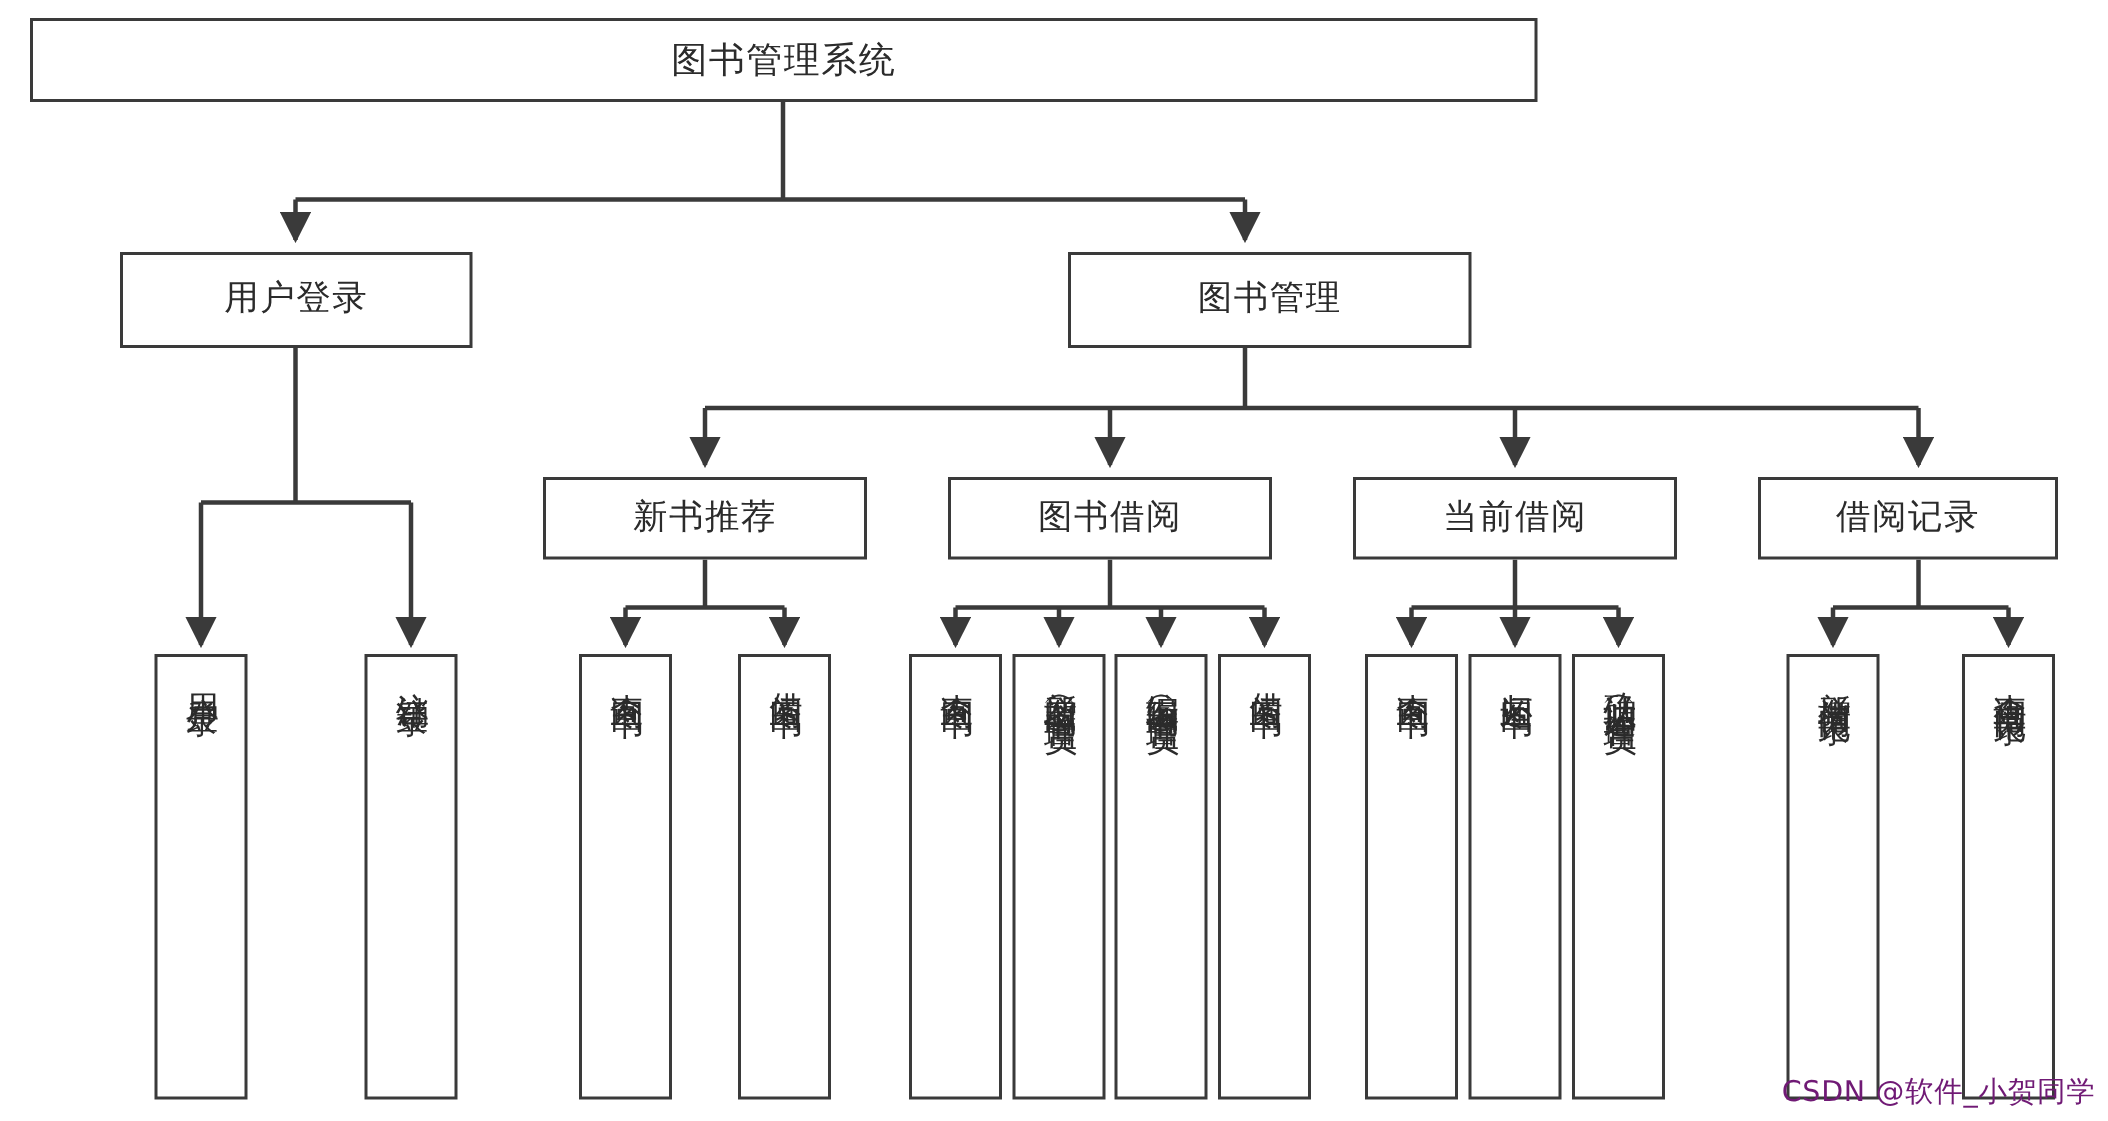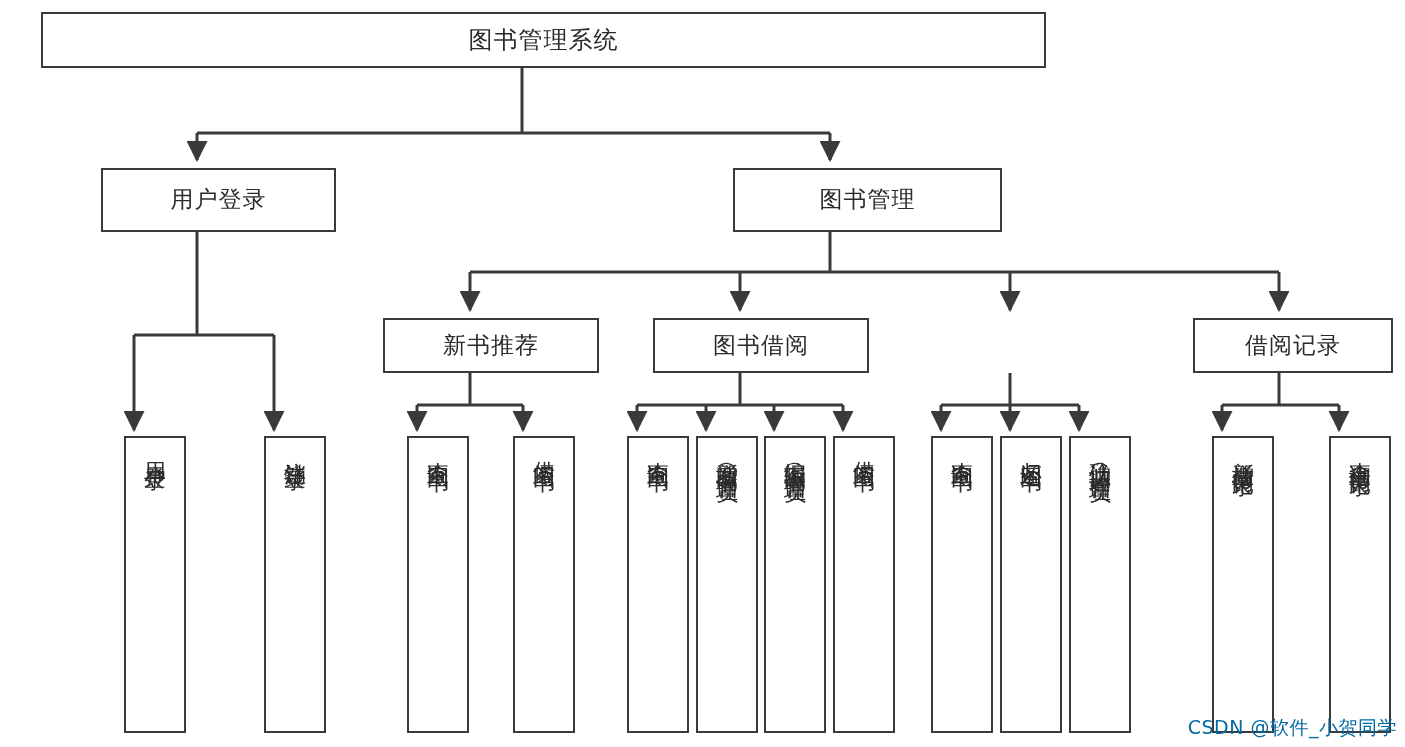--- a/index.html
+++ b/index.html
@@ -29,21 +29,20 @@
   .node {
     position: absolute;
     box-sizing: border-box;
     background: #ffffff;
     border: 2px solid #3a3a3a;
     display: flex;
     align-items: center;
     justify-content: center;
     color: #2b2b2b;
     z-index: 2;
-    margin-left: 21px;
   }
   .node-label {
     display: block;
     text-align: center;
     line-height: 1.18;
     color: #2b2b2b;
     white-space: nowrap;
   }
   
   .node.horiz .node-label {
@@ -65,21 +64,21 @@
     text-orientation: upright;
     font-size: 22px;
     letter-spacing: 3px;
     line-height: 1;
   }
   .watermark {
     position: absolute;
     right: 8px;
     bottom: 6px;
     font-size: 19px;
-    color: #0369a1;
+    color: #701a75;
     letter-spacing: 0.5px;
     z-index: 3;
     white-space: nowrap;
   }
 </style>
 </head>
 <body>
 
 <div id="canvas">
 
@@ -143,20 +142,23 @@
   <div class="node horiz" style="left:712px; top:168px; width:269px; height:64px;">
     <span class="node-label">图书管理</span>
   </div>
 
   <div class="node horiz" style="left:632px; top:318px; width:216px; height:55px;">
     <span class="node-label">图书借阅</span>
   </div>
   <div class="node horiz" style="left:362px; top:318px; width:216px; height:55px;">
     <span class="node-label">新书推荐</span>
   </div>
+  <div class="node horiz" style="left:902px; top:318px; width:216px; height:55px;">
+    <span class="node-label">当前借阅</span>
+  </div>
   <div class="node horiz" style="left:1172px; top:318px; width:200px; height:55px;">
     <span class="node-label">借阅记录</span>
   </div>
 
   <div class="node vert" style="left:103px; top:436px; width:62px; height:297px;">
     <span class="node-label">用户登录</span>
   </div>
   <div class="node vert" style="left:243px; top:436px; width:62px; height:297px;">
     <span class="node-label">注销登录</span>
   </div>

